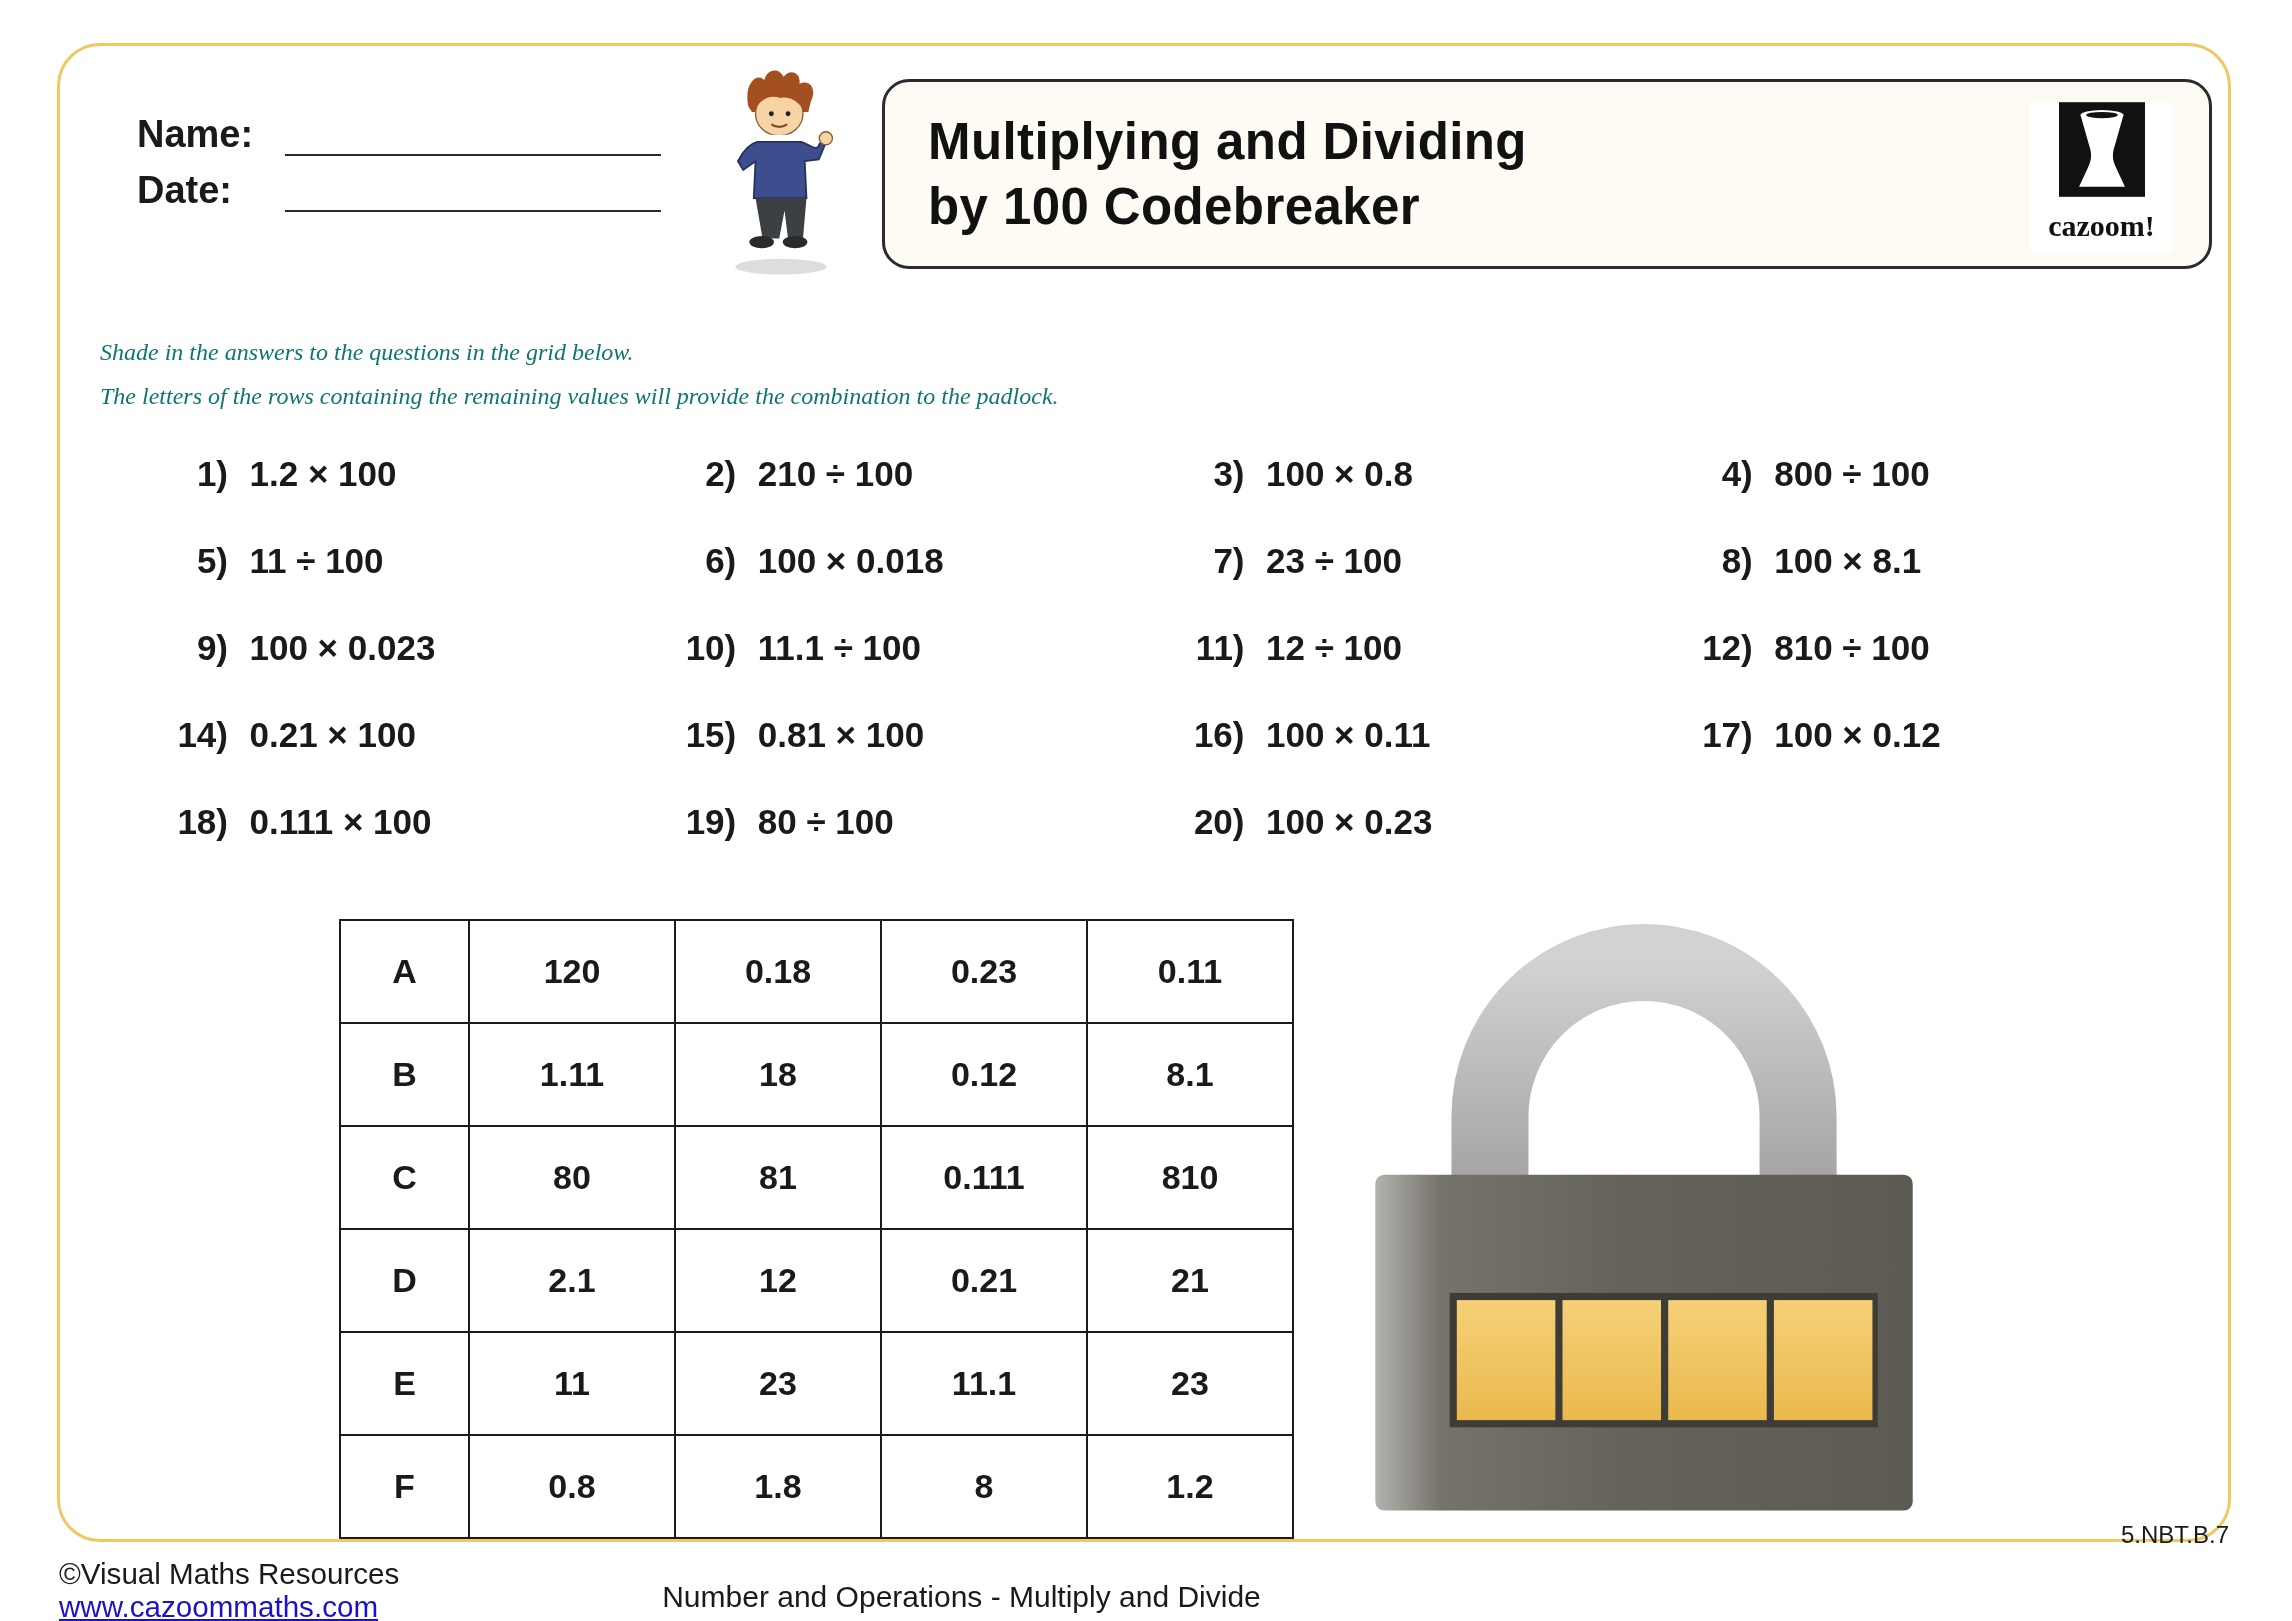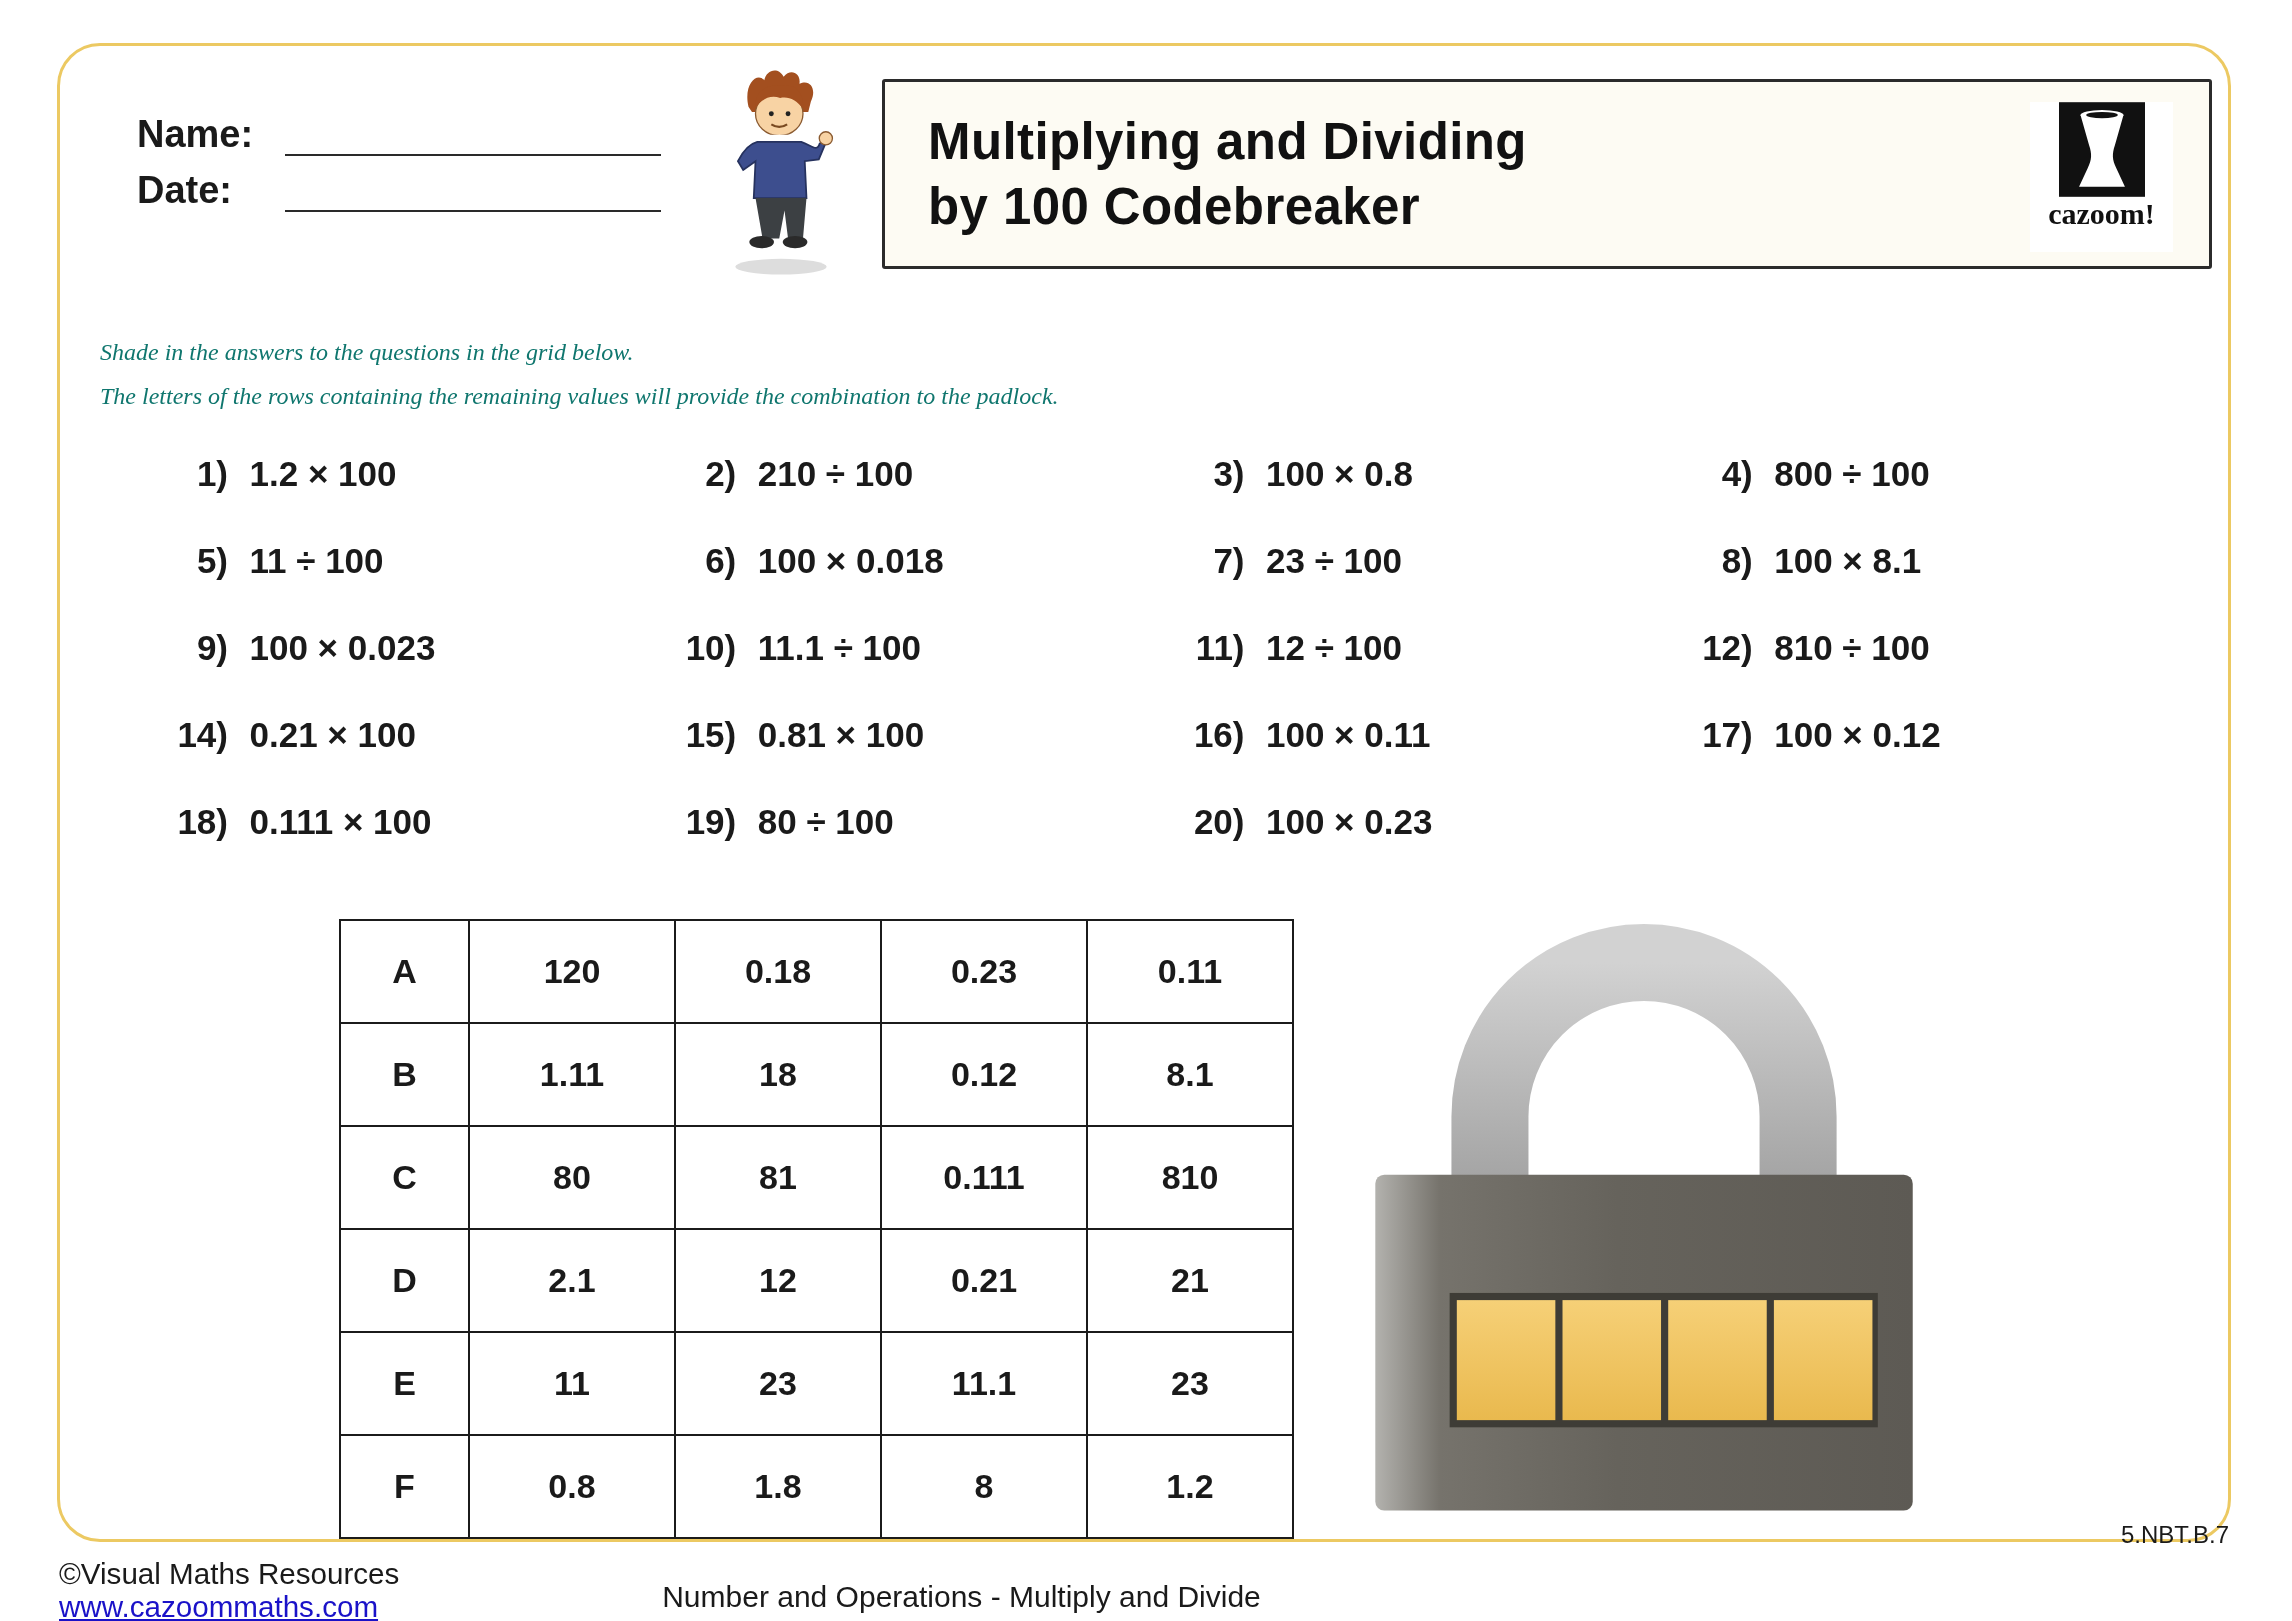--- a/index.html
+++ b/index.html
@@ -17,31 +17,31 @@
   .field-row { display:flex; align-items:flex-end; height:56px; }
   .field-label { font-size:38px; font-weight:bold; width:139px;margin-left:43px; }
   .field-line { width:376px; height:39px; border-bottom:2.7px solid #2a2a2a; margin-left:9px; }
 
   
   .boy { position:absolute; left:706px; top:68px; width:150px; height:211px; }
 
   
   .title-box {
     position:absolute; left:882px; top:79px; width:1330px; height:190px;
-    border:3.6px solid #2b2b2b; border-radius:3px; background:var(--c-titlebg,#fdfbf3);
+    border:3.6px solid #2b2b2b; border-radius:27px; background:var(--c-titlebg,#fdfbf3);
     box-sizing:border-box; display:flex; flex-direction:column; justify-content:center;
     padding-left:43px;
   }
   .title-line { font-size:51px; font-weight:bold; line-height:1.28; letter-spacing:0.4px; color:#111; }
   .logo {
     position:absolute; right:36px; top:19.7px; width:143px; height:150px;
     background:#ffffff; display:flex; flex-direction:column; align-items:center; justify-content:flex-start;
   }
   .logo-icon { width:86px; height:95px; }
-  .logo-text { font-family:"Liberation Serif", serif; font-weight:bold; font-size:30px; color:#111; margin-top:0px; }
+  .logo-text { font-family:"Liberation Serif", serif; font-weight:bold; font-size:30px; color:#111; margin-top:12px; }
 
   
   .instructions {
     position:absolute; left:100px; top:330px;
     font-family:"Liberation Serif", serif; font-style:italic;
     font-size:24px; line-height:44px; color:#0f766e;
   }
 
   
   .questions {

